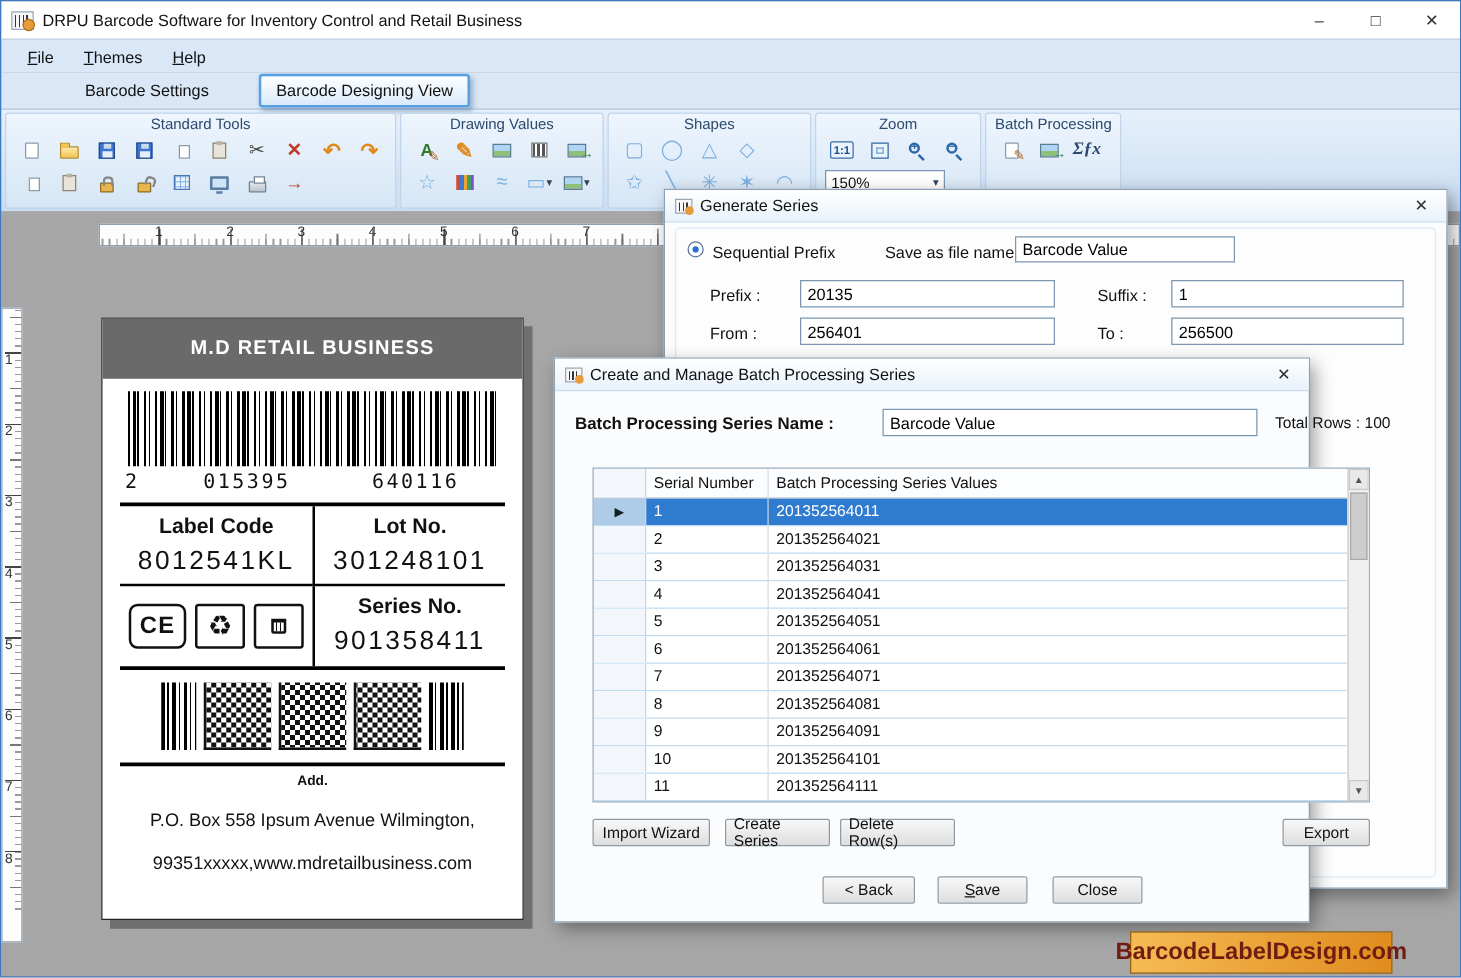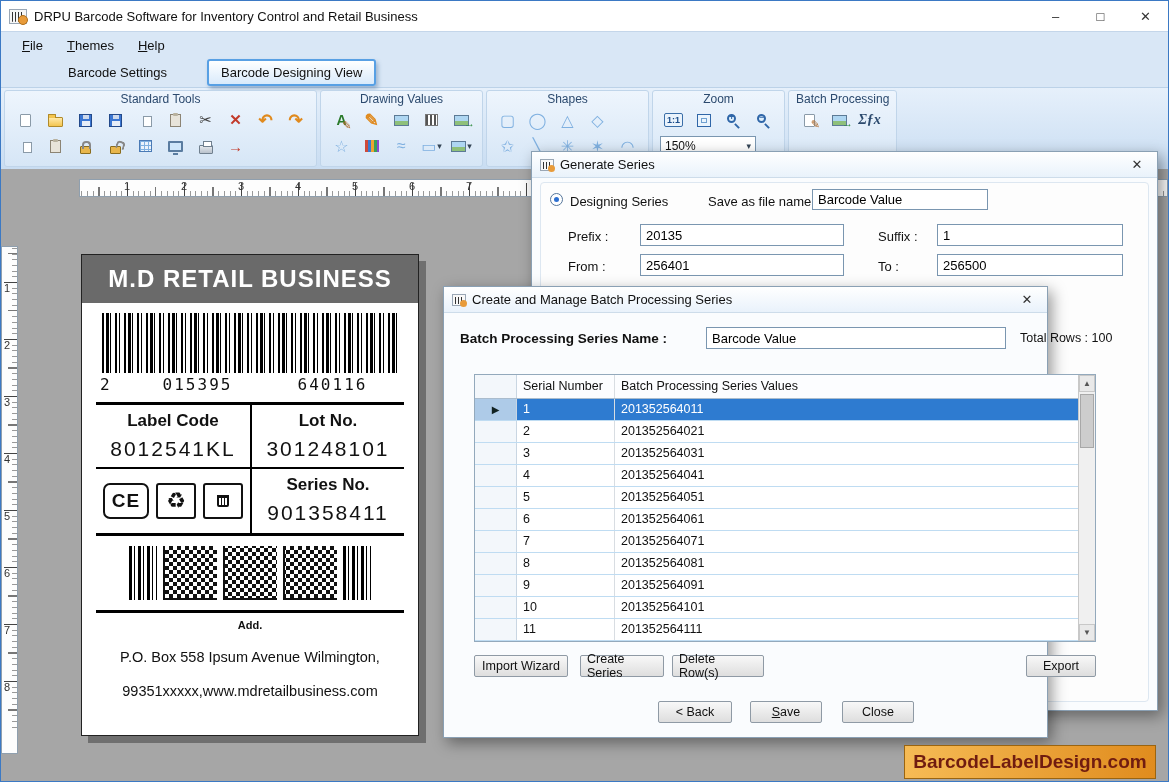--- a/index.html
+++ b/index.html
@@ -79,21 +79,21 @@
  background-image:repeating-linear-gradient(90deg,#444 0 1px,transparent 1px 57px),repeating-linear-gradient(90deg,#777 0 1px,transparent 1px 28.5px),repeating-linear-gradient(90deg,#999 0 1px,transparent 1px 5.7px);
  background-size:100% 13px,100% 9px,100% 5px;background-repeat:repeat-x;background-position:-10px 100%}
 .hnum{position:absolute;top:0;font-size:11px;color:#333}
 .vruler{position:absolute;left:0;top:77px;width:17px;height:508px;background:#fdfdfd;border:1px solid #8f9fae;
  background-image:repeating-linear-gradient(180deg,#444 0 1px,transparent 1px 57px),repeating-linear-gradient(180deg,#777 0 1px,transparent 1px 28.5px),repeating-linear-gradient(180deg,#999 0 1px,transparent 1px 5.7px);
  background-size:13px 100%,9px 100%,5px 100%;background-repeat:no-repeat;background-position:100% -22px}
 .vnum{position:absolute;left:2px;font-size:11px;color:#333}
 
 
 .card{position:absolute;left:80px;top:85px;width:338px;height:482px;background:#fff;border:1px solid #222;box-shadow:7px 7px 0 rgba(55,55,55,.5);overflow:hidden}
-.card-header{height:48px;background:#6a6a6a;color:#fff;display:flex;align-items:center;justify-content:center;font-weight:bold;font-size:24px;letter-spacing:1px}
+.card-header{height:48px;background:#6a6a6a;color:#fff;display:flex;align-items:center;justify-content:center;font-weight:bold;font-size:16px;letter-spacing:1px}
 .bc-wrap{margin-top:10px;text-align:center}
 .bc-bars{height:60px;margin:0 auto;width:296px;
  background:repeating-linear-gradient(90deg,#000 0 2px,#fff 2px 4px,#000 4px 7px,#fff 7px 8px,#000 8px 9px,#fff 9px 13px,#000 13px 15px,#fff 15px 17px,#000 17px 18px,#fff 18px 22px)}
 .bc-digits{display:flex;width:300px;margin:2px auto 0;font-family:"DejaVu Sans Mono",monospace;font-size:16px;letter-spacing:2px}
 .bc-digits .d1{width:30px;text-align:left}
 .bc-digits .d2{flex:1;text-align:center}
 .bc-digits .d3{flex:1;text-align:center}
 .info{margin:8px 14px 0;display:grid;grid-template-columns:1fr 1fr;border-top:3px solid #000;border-bottom:3px solid #000}
 .cell{text-align:center;padding:6px 4px}
 .cell.rt{border-left:2px solid #000}
@@ -141,21 +141,21 @@
 .ptr{font-size:10px;color:#122}
 .vscroll{width:17px;background:#f0f0f0;border-left:1px solid #c8c8c8;display:flex;flex-direction:column}
 .sbtn{height:17px;display:flex;align-items:center;justify-content:center;font-size:8px;color:#555;background:#e9e9e9;border:1px solid #c8c8c8}
 .strack{flex:1;position:relative}
 .sthumb{position:absolute;left:1px;right:1px;top:2px;height:54px;background:#cdcdcd;border:1px solid #a8a8a8}
 .btn{position:absolute;height:22px;display:flex;align-items:center;justify-content:center;background:linear-gradient(#f8f8f8,#dedede);border:1px solid #8f9aa5;font-size:12.5px;border-radius:2px;padding:0 6px}
 .uf{display:block}
 .uf::first-letter{text-decoration:underline}
 
 
-.watermark{position:absolute;left:903px;top:744px;width:252px;height:34px;background:linear-gradient(90deg,#f6bb55,#e08c1e);border:1px solid #9a6410;display:flex;align-items:center;justify-content:center;font-weight:bold;font-size:19px;color:#701c10;z-index:70}
+.watermark{position:absolute;left:903px;top:744px;width:210px;height:34px;background:linear-gradient(90deg,#f6bb55,#e08c1e);border:1px solid #9a6410;display:flex;align-items:center;justify-content:center;font-weight:bold;font-size:19px;color:#701c10;z-index:70}
 
 .z40{z-index:40}.z50{z-index:50}
 </style>
 </head>
 <body>
 
 <div id="app">
 
   <div class="titlebar">
     <span class="app-ico"></span>
@@ -418,21 +418,21 @@
   </div>
 
   <div class="dialog z40" style="left:530px;top:150px;width:627px;height:560px">
     <div class="dlg-title">
       <span class="dlg-ico"></span>
       <span>Generate Series</span>
       <span class="dlg-close">✕</span>
     </div>
     <div class="gs-panel"></div>
     <span class="radio on" style="left:18px;top:41px"></span>
-    <span class="lbl" style="left:38px;top:42px">Designing Series</span>
+    <span class="lbl" style="left:38px;top:42px">Sequential Prefix</span>
     <span class="lbl" style="left:176px;top:42px">Save as file name :</span>
     <input class="fld" style="left: 280px; top: 37px; width: 176px; height: 21px;" value="Barcode Value">
     <span class="lbl" style="left:36px;top:77px">Prefix :</span>
     <input class="fld" style="left: 108px; top: 72px; width: 204px;" value="20135">
     <span class="lbl" style="left:346px;top:77px">Suffix :</span>
     <input class="fld" style="left: 405px; top: 72px; width: 186px;" value="1">
     <span class="lbl" style="left:36px;top:107px">From :</span>
     <input class="fld" style="left: 108px; top: 102px; width: 204px;" value="256401">
     <span class="lbl" style="left:346px;top:107px">To :</span>
     <input class="fld" style="left: 405px; top: 102px; width: 186px;" value="256500">

